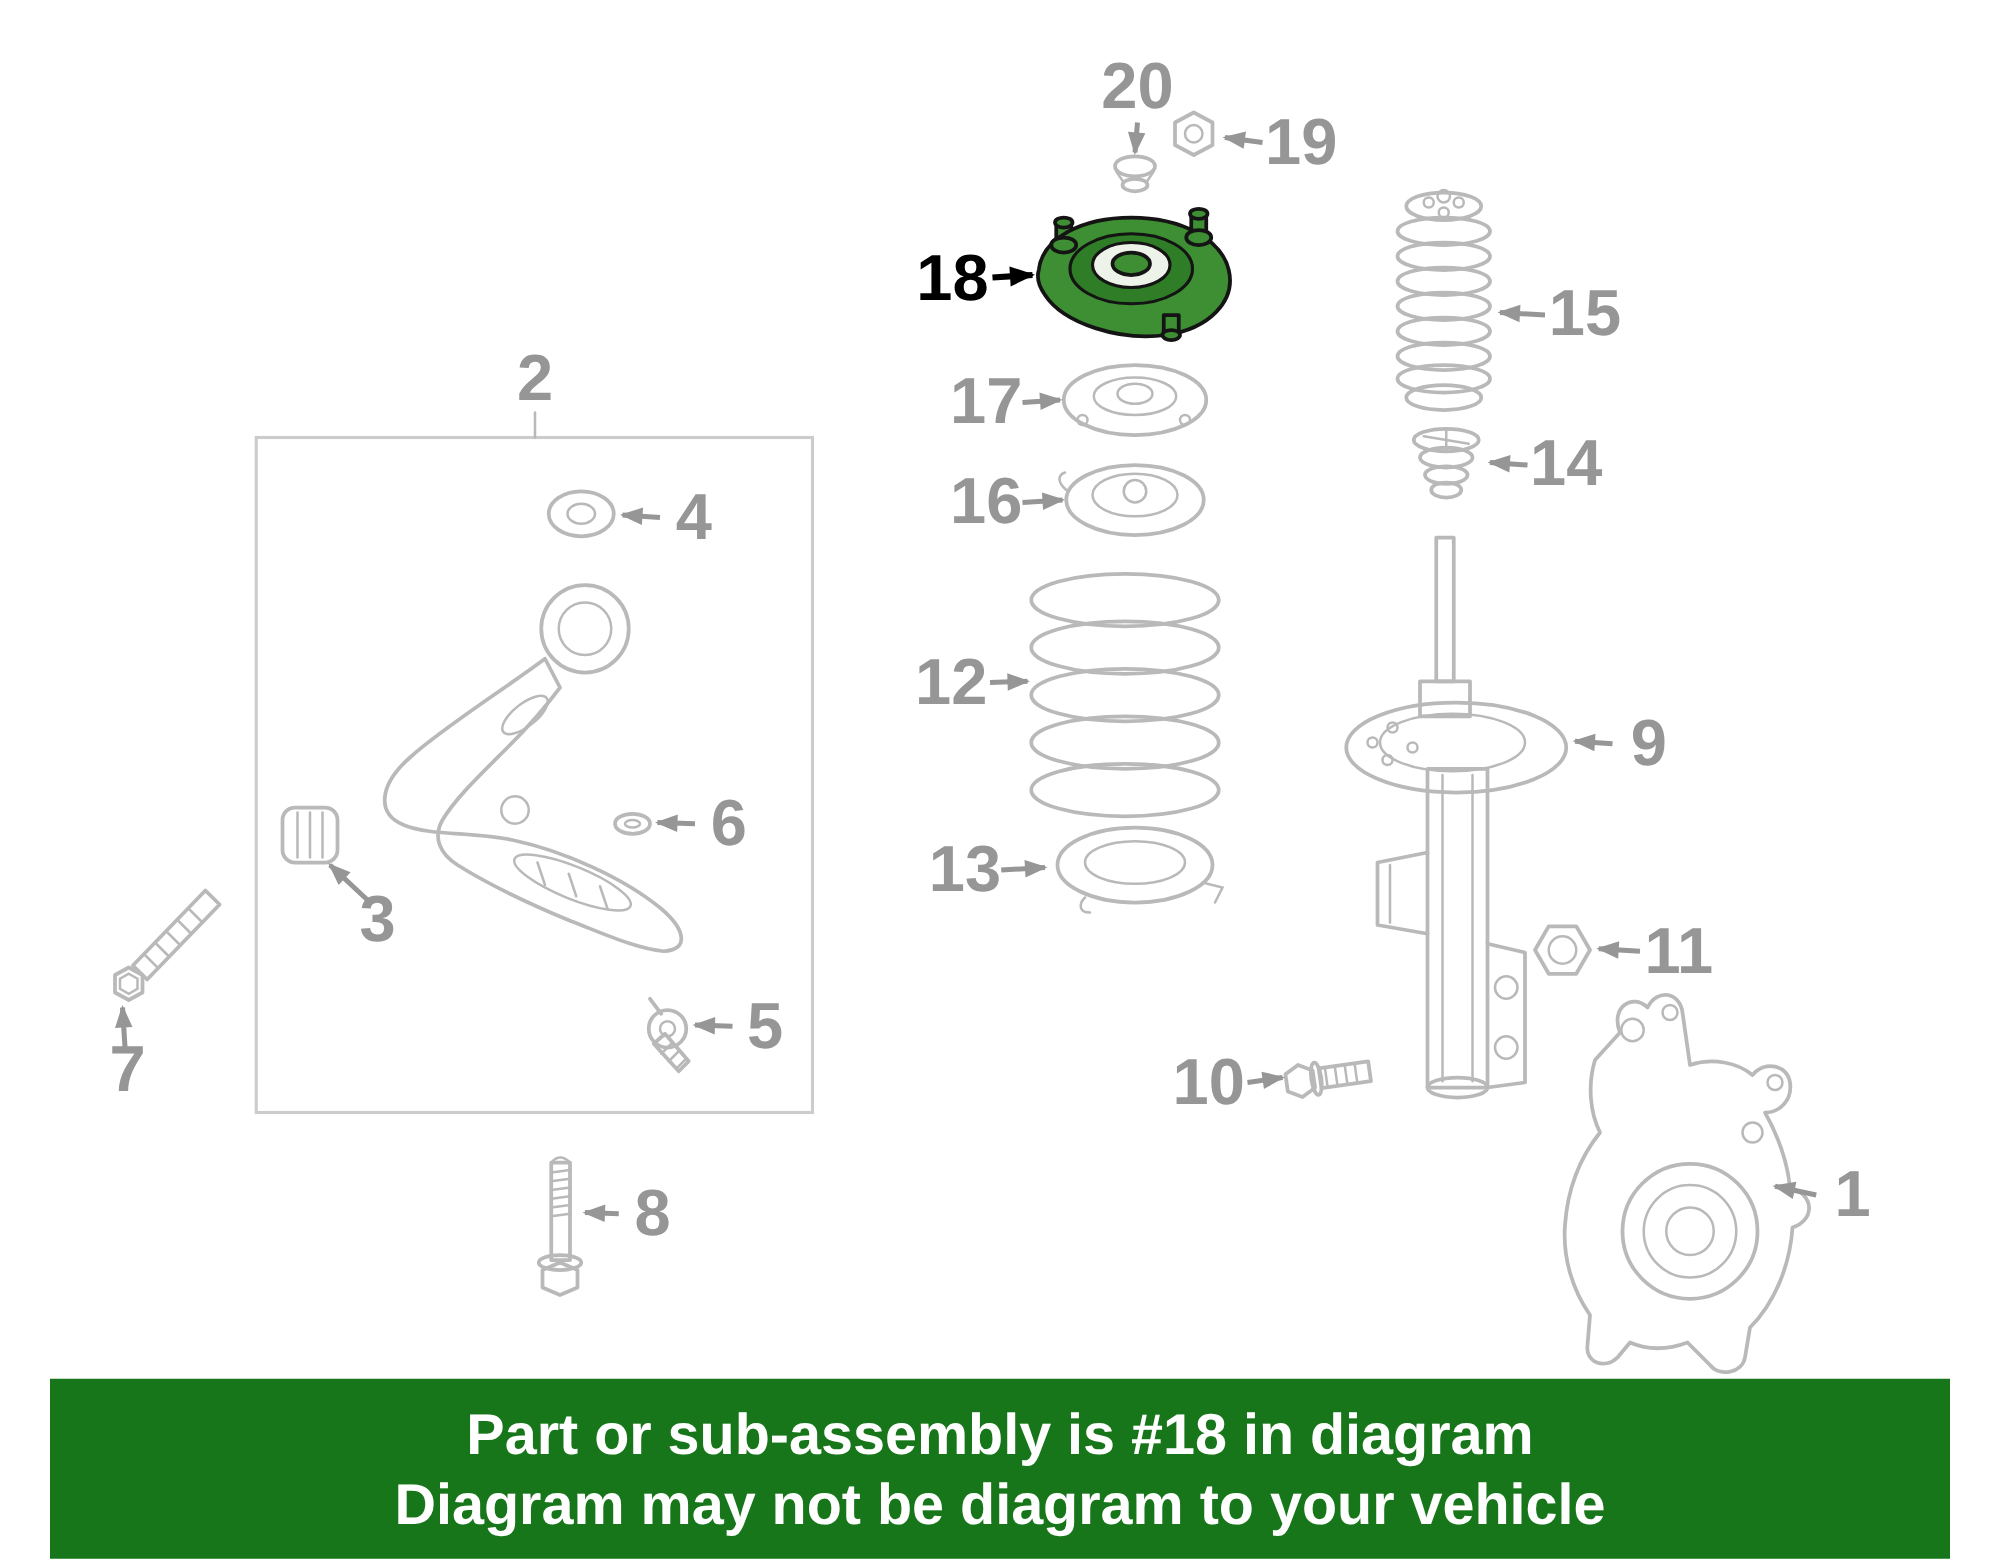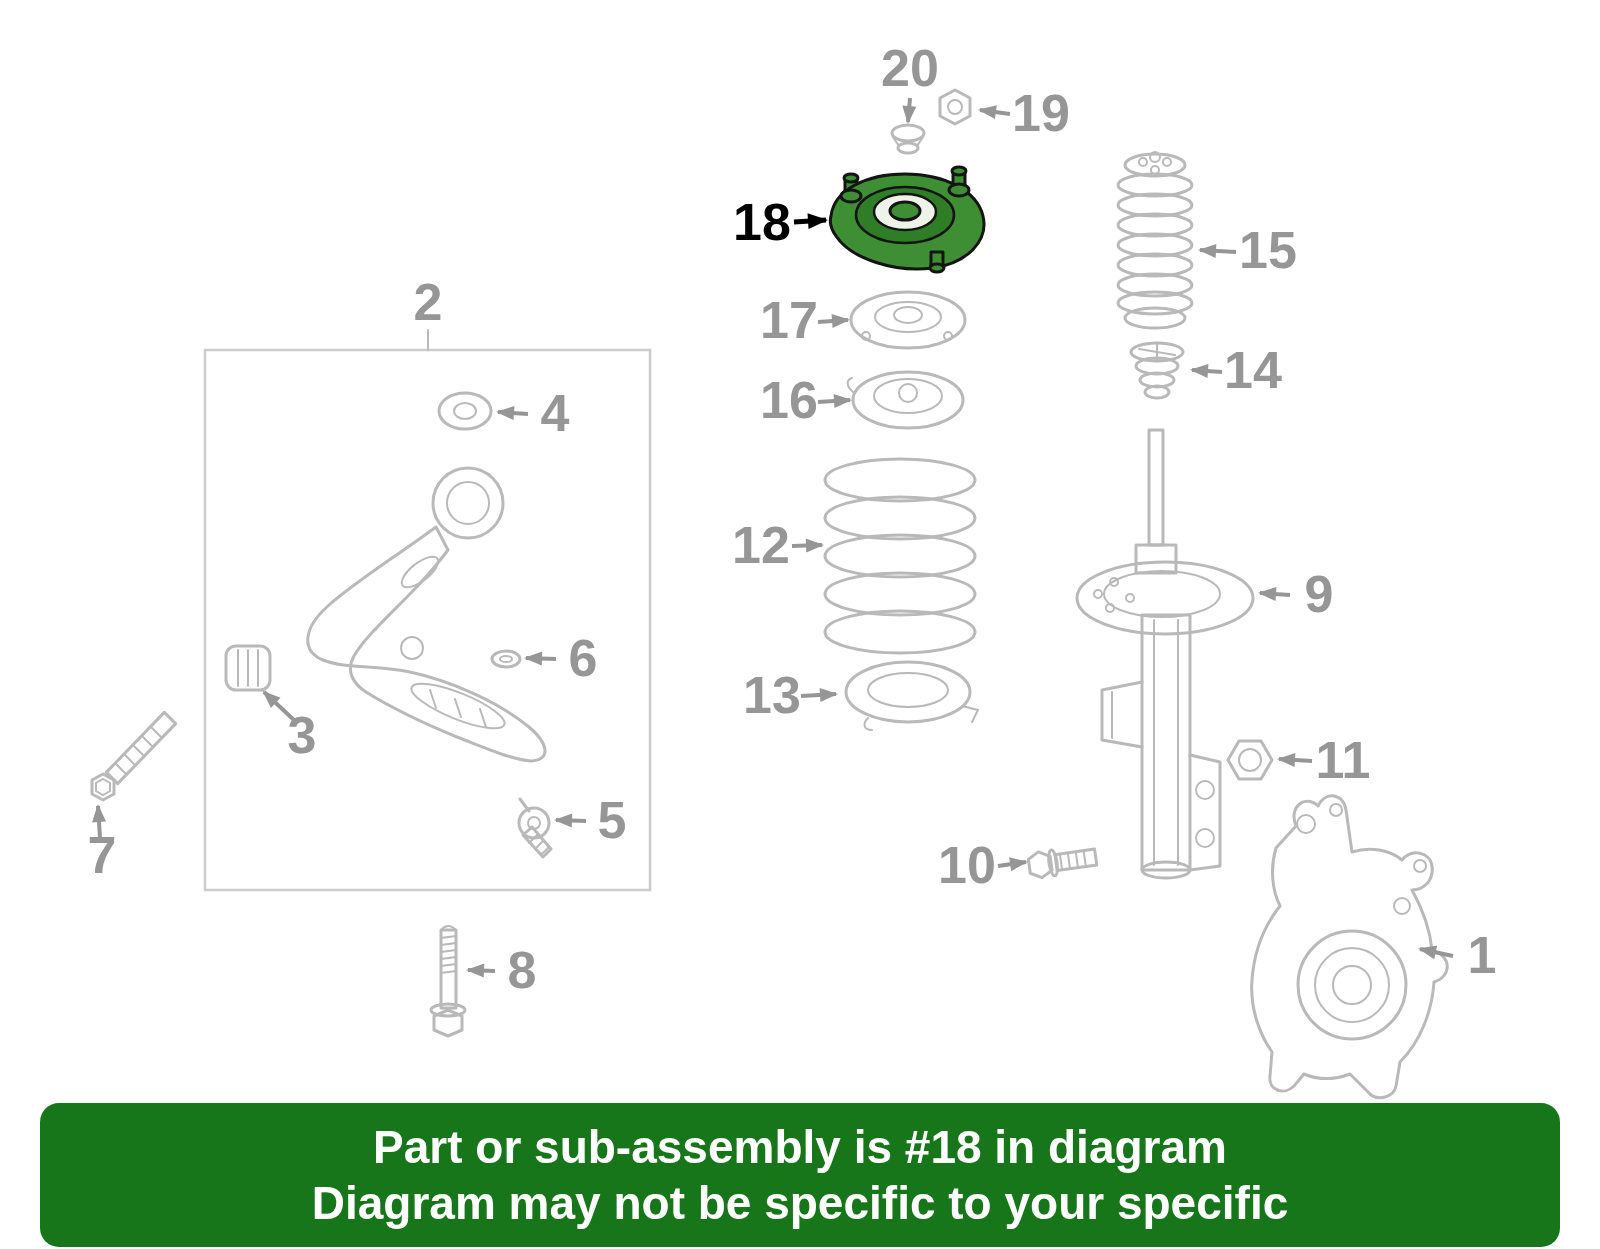--- a/index.html
+++ b/index.html
@@ -26,21 +26,20 @@
   .leader{stroke:var(--label-gray);stroke-width:4;fill:none;}
   .leader-dark{stroke:#000000;stroke-width:5;fill:none;}
   .hl{fill:var(--highlight-fill);stroke:var(--highlight-stroke);stroke-width:3;stroke-linejoin:round;}
   .hl-dark{fill:var(--highlight-fill-dark);stroke:var(--highlight-stroke);stroke-width:2.5;}
   .hl-light{fill:#eef3ea;stroke:var(--highlight-stroke);stroke-width:2.5;}
   .banner{
     position:absolute;left:40px;right:40px;top:1103px;bottom:2px;
     background:var(--banner-bg);color:var(--banner-text);
     display:flex;flex-direction:column;align-items:center;justify-content:center;
     text-align:right;
-    border-radius:19px;
   }
   .banner .bline{font-size:46px;line-height:1.22;}
 </style>
 </head>
 <body>
 
 <div class="stage">
 <svg width="1600" height="1249" viewBox="0 0 1600 1249">
   <defs>
     <marker id="ah-gray" markerWidth="22" markerHeight="18" refX="18" refY="9" orient="auto" markerUnits="userSpaceOnUse">
@@ -288,15 +287,15 @@
     <text class="plabel" x="612" y="838">5</text>
     <text class="plabel" x="102" y="873">7</text>
     <text class="plabel" x="967" y="883">10</text>
     <text class="plabel" x="1482" y="973">1</text>
     <text class="plabel" x="522" y="988">8</text>
   </g>
 </svg>
 
 <div class="banner">
   <div class="bline">Part or sub-assembly is #18 in diagram</div>
-  <div class="bline">Diagram may not be specific to your specific</div>
+  <div class="bline">Diagram may not be diagram to your vehicle</div>
 </div>
 </div>
 
 </body></html>

